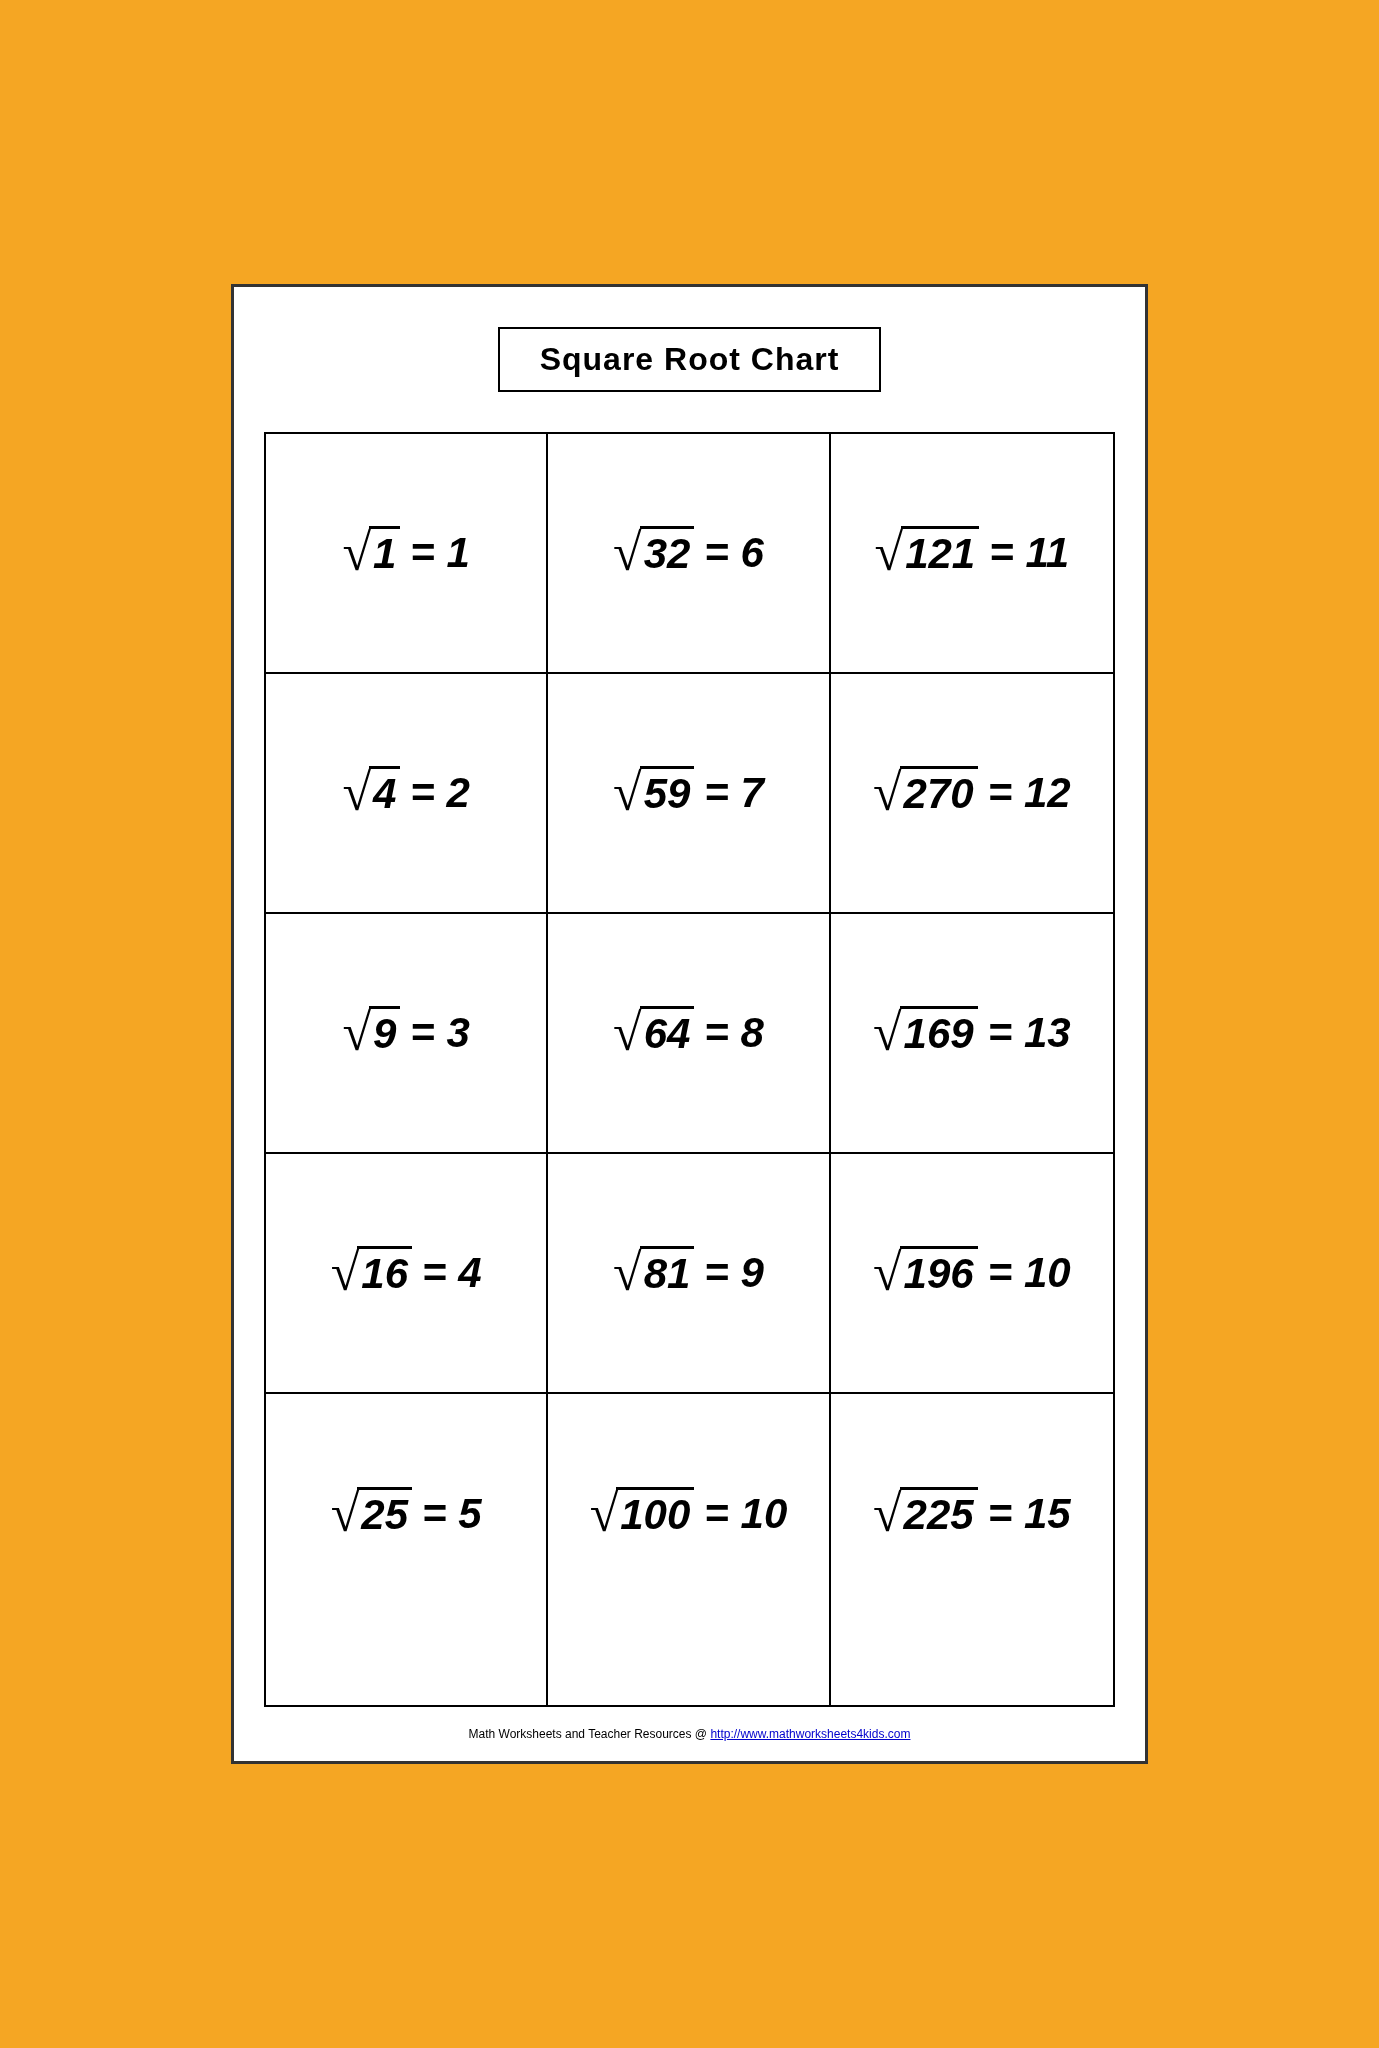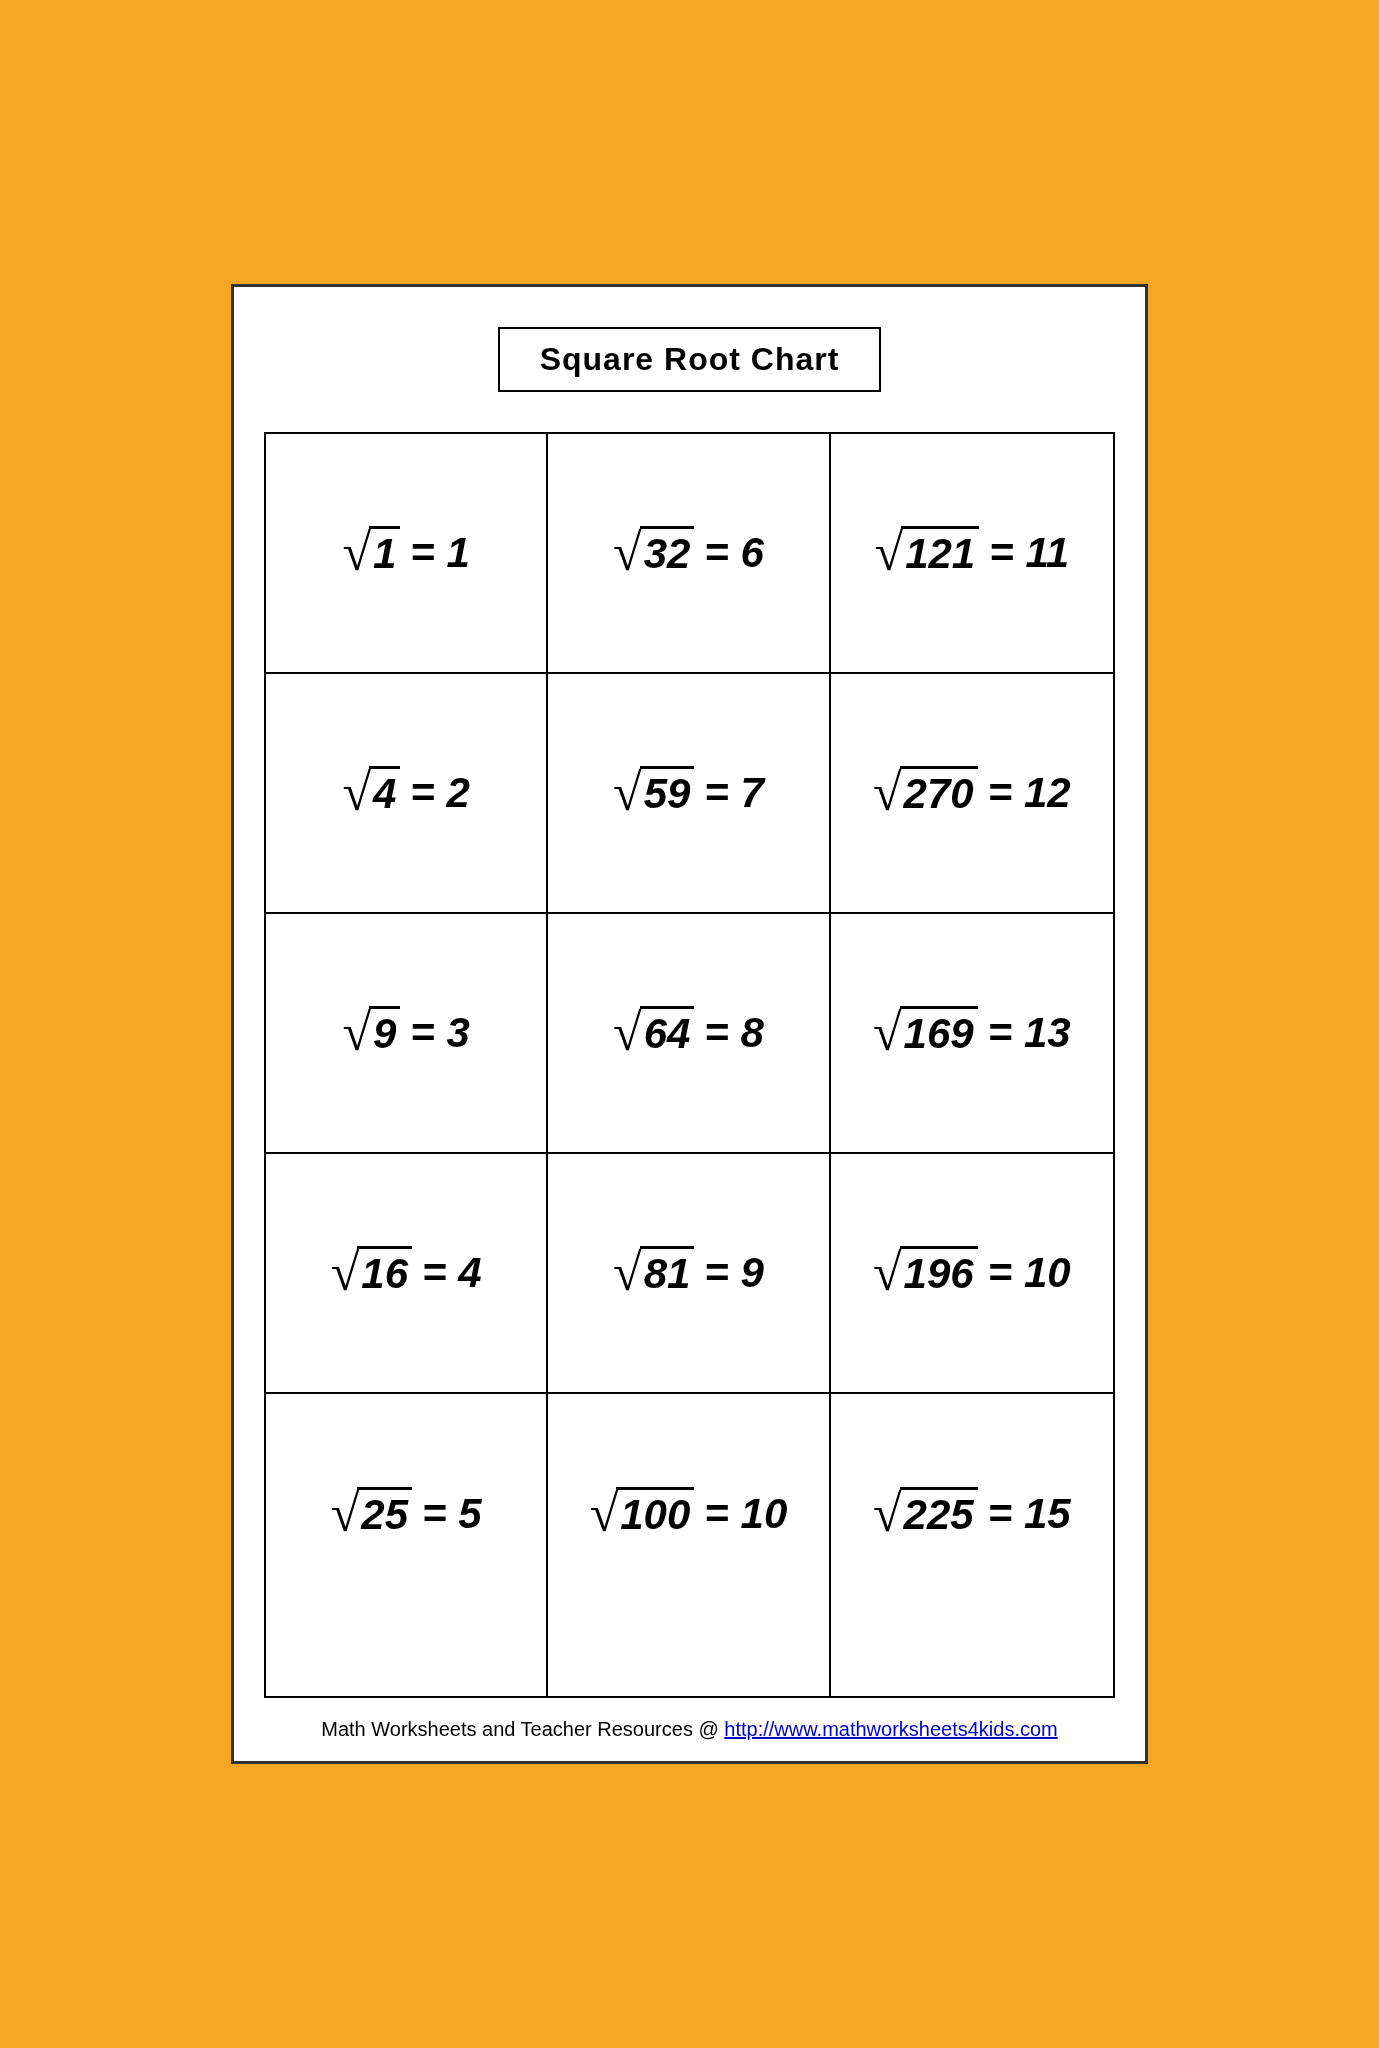--- a/index.html
+++ b/index.html
@@ -66,21 +66,21 @@
       padding: 30px 20px;
       min-height: 240px;
     }
 
     .cell:last-child {
       border-bottom: none;
     }
 
     .footer {
       margin-top: 20px;
-      font-size: 20px;
+      font-size: 12px;
       color: #000;
       text-align: center;
     }
 
     .footer a {
       color: #0000cc;
       text-decoration: underline;
     }
 
     

